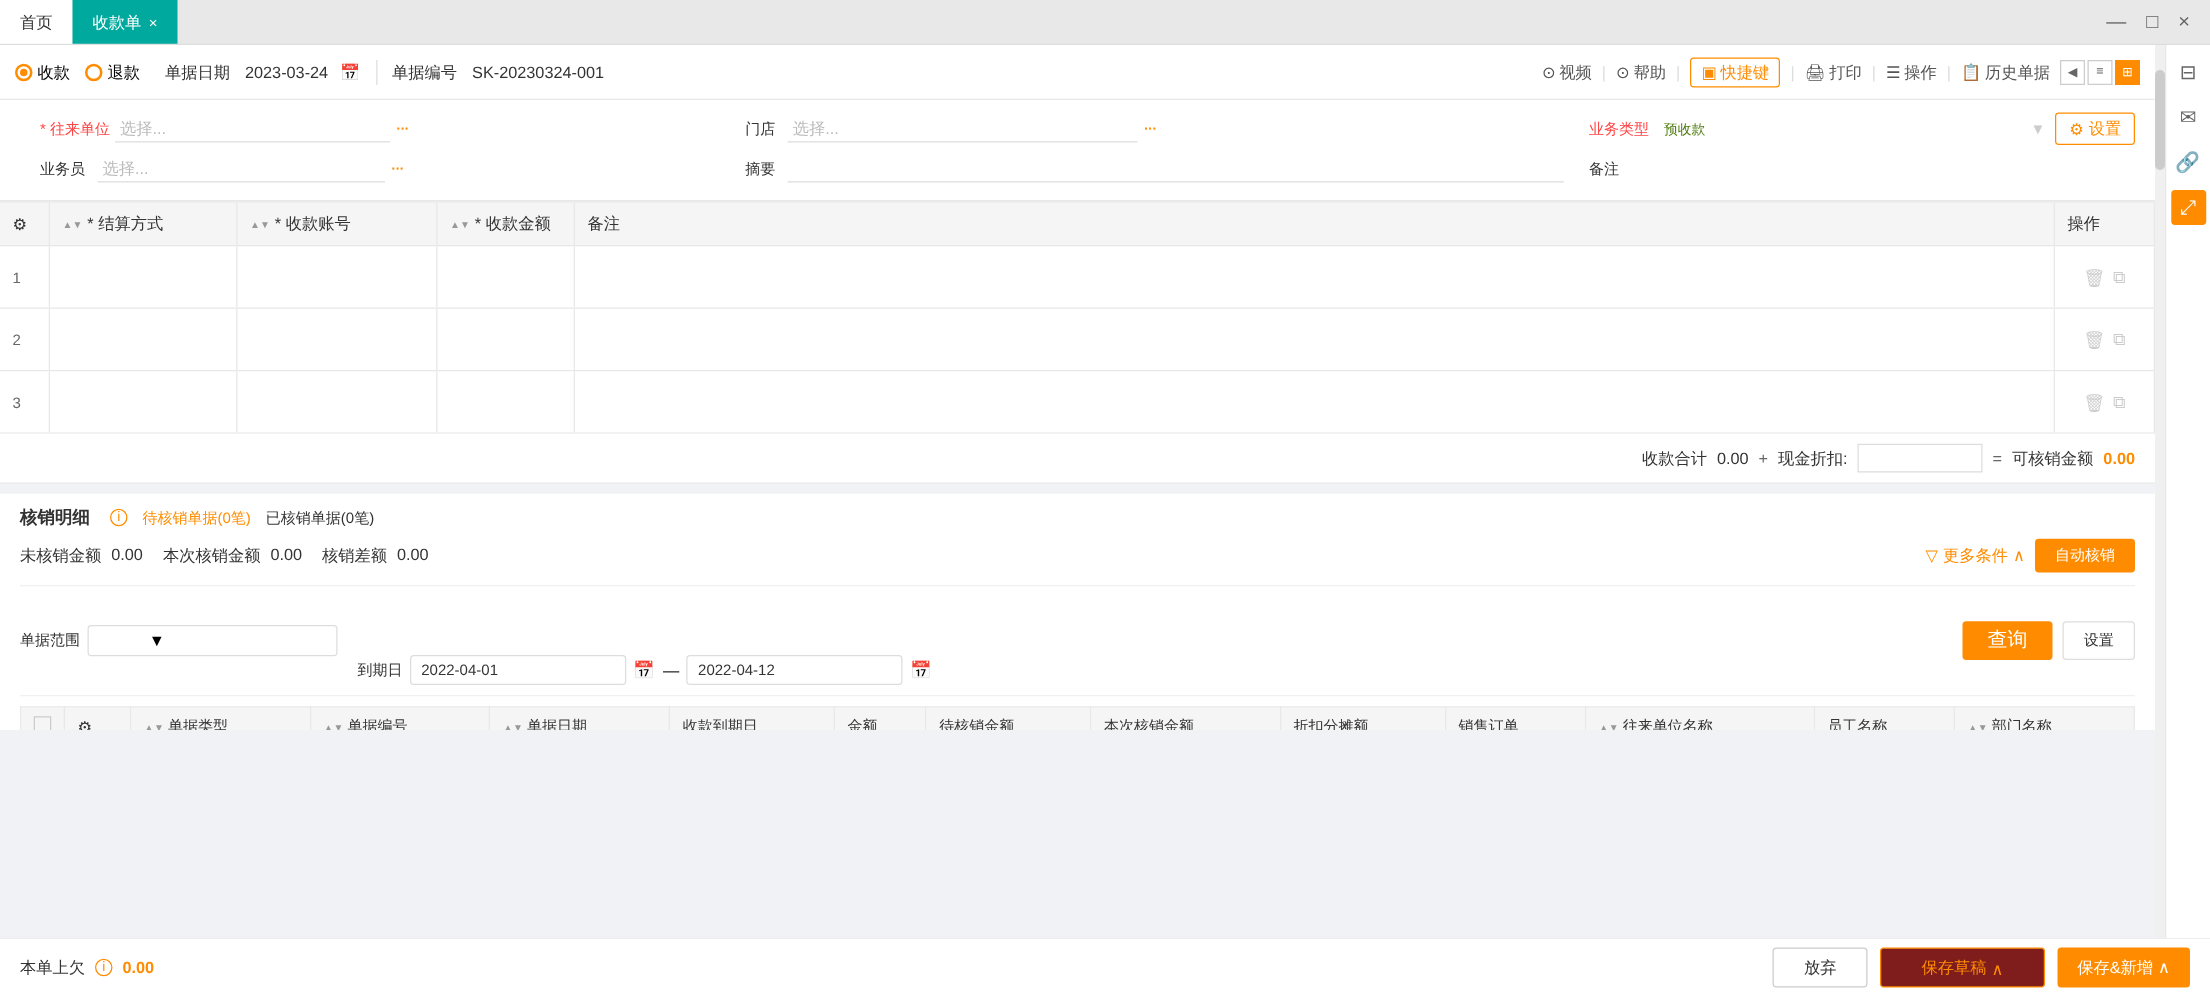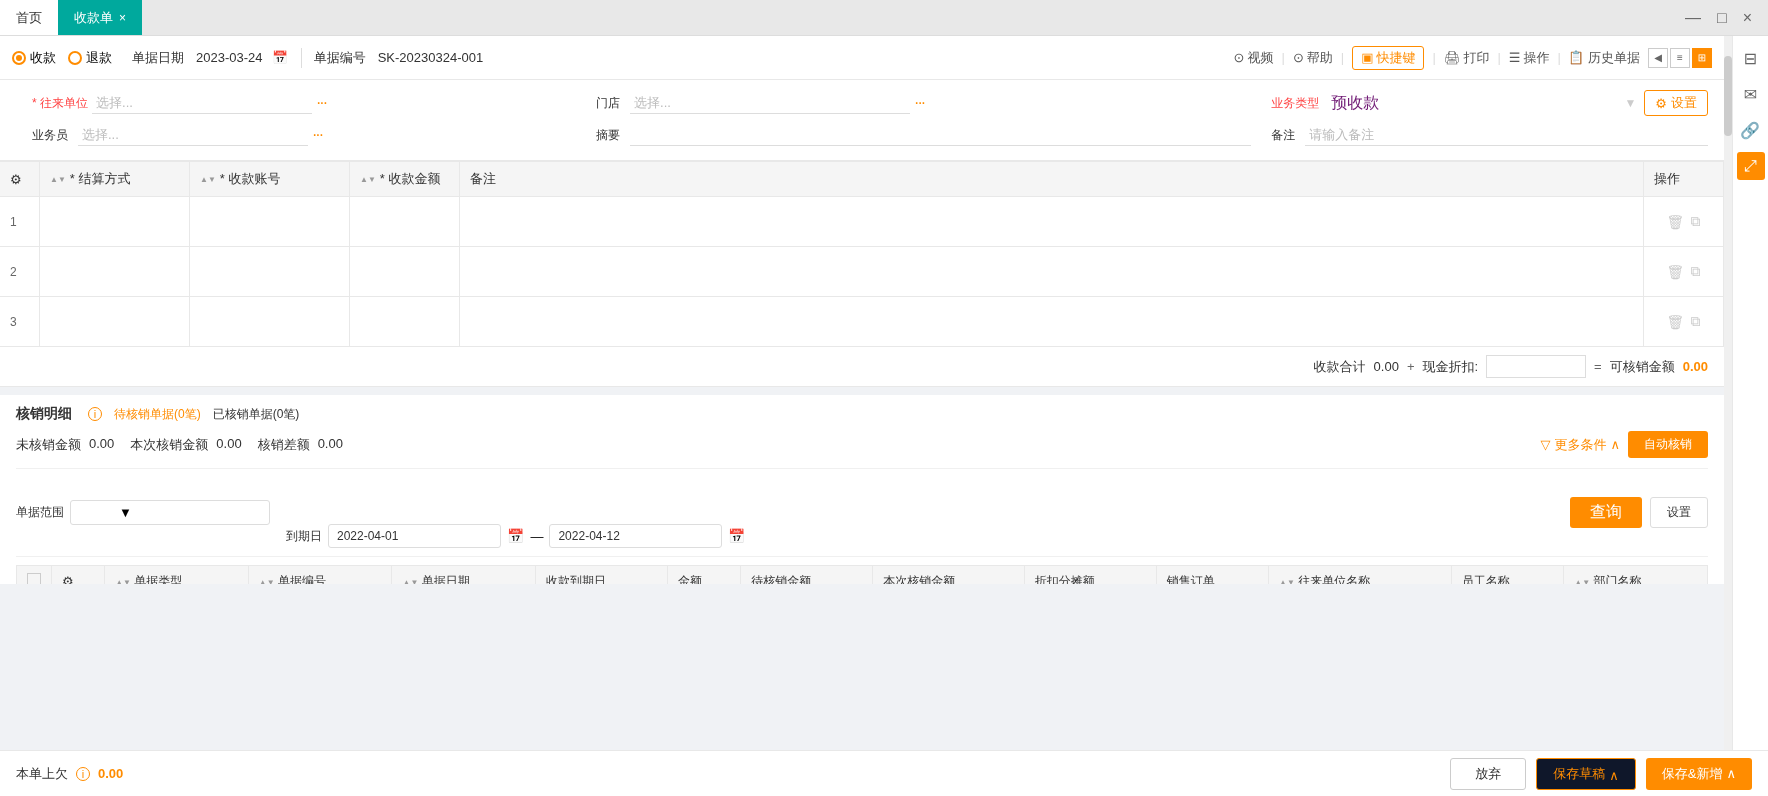--- a/index.html
+++ b/index.html
@@ -122,21 +122,21 @@
 
     
     .footer {
       position: fixed; bottom: 0; left: 0; right: 0; height: 46px;
       background: #fff; border-top: 1px solid #e8e8e8;
       display: flex; align-items: center; padding: 0 16px; gap: 12px;
     }
     .footer-info { display: flex; align-items: center; gap: 4px; font-size: 13px; color: #333; }
     .footer-btns { margin-left: auto; display: flex; gap: 10px; }
     .btn-discard { background: #fff; border: 1px solid #ccc; color: #333; padding: 6px 24px; border-radius: 3px; cursor: pointer; font-size: 13px; }
-    .btn-draft { background: #0f172a; border: 1px solid #ff8c00; color: #ff8c00; padding: 6px 16px; border-radius: 3px; cursor: pointer; font-size: 13px; display: flex; align-items: flex-end; gap: 4px; }
+    .btn-draft { background: #7f1d1d; border: 1px solid #ff8c00; color: #ff8c00; padding: 6px 32px; border-radius: 3px; cursor: pointer; font-size: 13px; display: flex; align-items: flex-end; gap: 4px; }
     .btn-save { background: #ff8c00; color: #fff; border: none; padding: 6px 16px; border-radius: 3px; cursor: pointer; font-size: 13px; display: flex; align-items: center; gap: 4px; }
 
     
     .right-sidebar {
       position: fixed; right: 0; top: 36px; bottom: 0; width: 36px;
       background: #fff; border-left: 1px solid #e8e8e8;
       display: flex; flex-direction: column; align-items: center; padding-top: 8px; gap: 8px;
     }
     .sidebar-icon { width: 28px; height: 28px; display: flex; align-items: center; justify-content: center; font-size: 16px; color: #666; cursor: pointer; }
     .sidebar-icon.orange { background: #ff8c00; color: #fff; border-radius: 3px; }
@@ -237,21 +237,21 @@
       </div>
 
       <div style="display:flex; align-items:center; flex:1.5; padding-left:40px;">
         <span class="form-label-plain">门店</span>
         <input class="form-input" style="width: 280px; margin-left: 6px;" type="text" placeholder="选择...">
         <span class="form-dots">···</span>
       </div>
 
       <div style="display:flex; align-items:center; flex:1; padding-left:20px;">
         <span class="form-label">业务类型</span>
-        <span style="margin-left:8px; color:#701a75; font-size:16px;">预收款</span>
+        <span style="margin-left:8px; color:#4d7c0f; font-size:11px;">预收款</span>
         <span class="select-arrow" style="margin-left:auto; margin-right:8px;">▼</span>
         <button class="btn-set">
           <span>⚙</span>
           <span>设置</span>
         </button>
       </div>
     </div>
     <div class="form-row">
 
       <div style="display:flex; align-items:center; flex:1.2;">
@@ -260,21 +260,20 @@
         <span class="form-dots">···</span>
       </div>
 
       <div style="display:flex; align-items:center; flex:1.5; padding-left:40px;">
         <span class="form-label-plain">摘要</span>
         <input class="form-input" style="flex: 1 1 0%; margin-left: 6px;" type="text">
       </div>
 
       <div style="display:flex; align-items:center; flex:1; padding-left:20px;">
         <span class="form-label-plain">备注</span>
-        <input class="form-input" style="flex: 1 1 0%; margin-left: 6px;" type="text" placeholder="请输入备注">
       </div>
     </div>
   </div>
 
   <div class="table-wrap">
     <div class="table-header">
       <div class="th col-setting">
         <span>⚙</span>
       </div>
       <div class="th col-settle">

